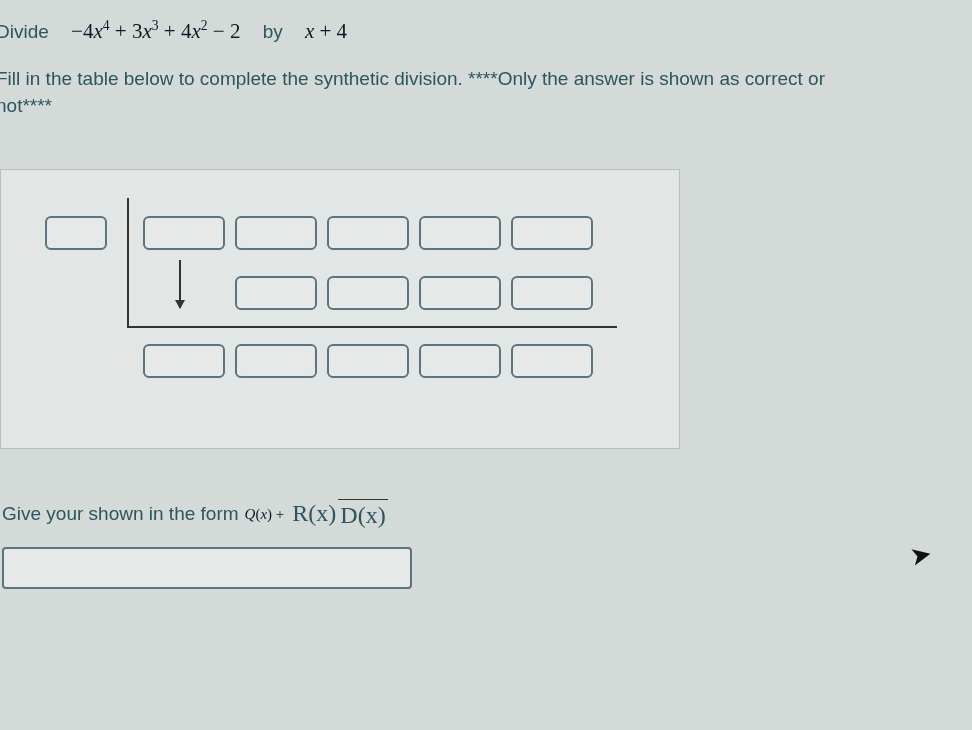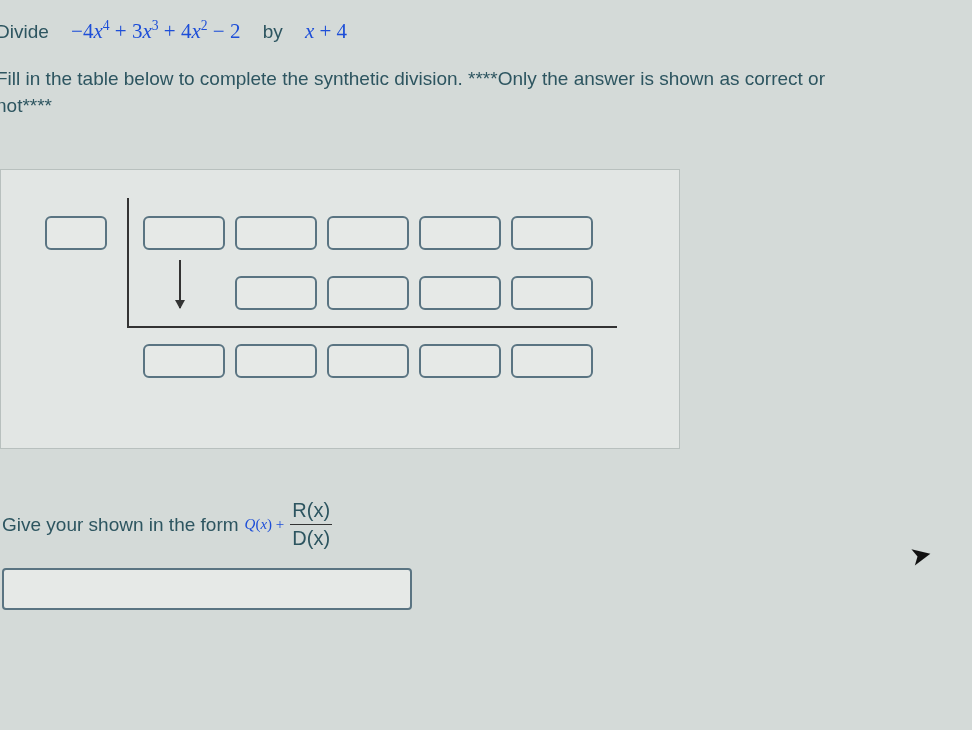--- a/index.html
+++ b/index.html
@@ -23,21 +23,21 @@
     padding-left: 0;
     margin-bottom: 22px;
     white-space: nowrap;
   }
   .line1 .word {
     color: #2d5560;
     font-size: 19px;
   }
   .math {
     font-family: 'Times New Roman', serif;
-    color: #1d4ed8;
+    color: #0f172a;
     font-size: 21px;
     text-align: right;
   }
   .math .x { font-style: italic; }
   .line2 {
     color: #2d5560;
     font-size: 19px;
     padding-left: 0;
     line-height: 1.4;
     margin-bottom: 50px;
@@ -95,25 +95,25 @@
     font-size: 19px;
     color: #2d5560;
     display: flex;
     align-items: center;
     gap: 6px;
     margin-bottom: 18px;
   }
   .answer-line .math { font-size: 15px; }
   .frac {
     display: inline-flex;
-    flex-direction: column;
+    flex-direction: row;
     align-items: center;
     vertical-align: middle;
-    font-family: Liberation Sans, sans-serif;
-    font-size: 20px;
+    font-family: Liberation Serif, serif;
+    font-size: 24px;
   }
   .frac .num { padding: 0 2px 2px; }
   .frac .den { border-top: 1.5px solid #333; padding: 2px 2px 0; }
   .answer-input {
     border: 2px solid #5a7482;
     border-radius: 4px;
     background: #e6e9e7;
     width: 410px;
     height: 42px;
     margin-left: 0;

